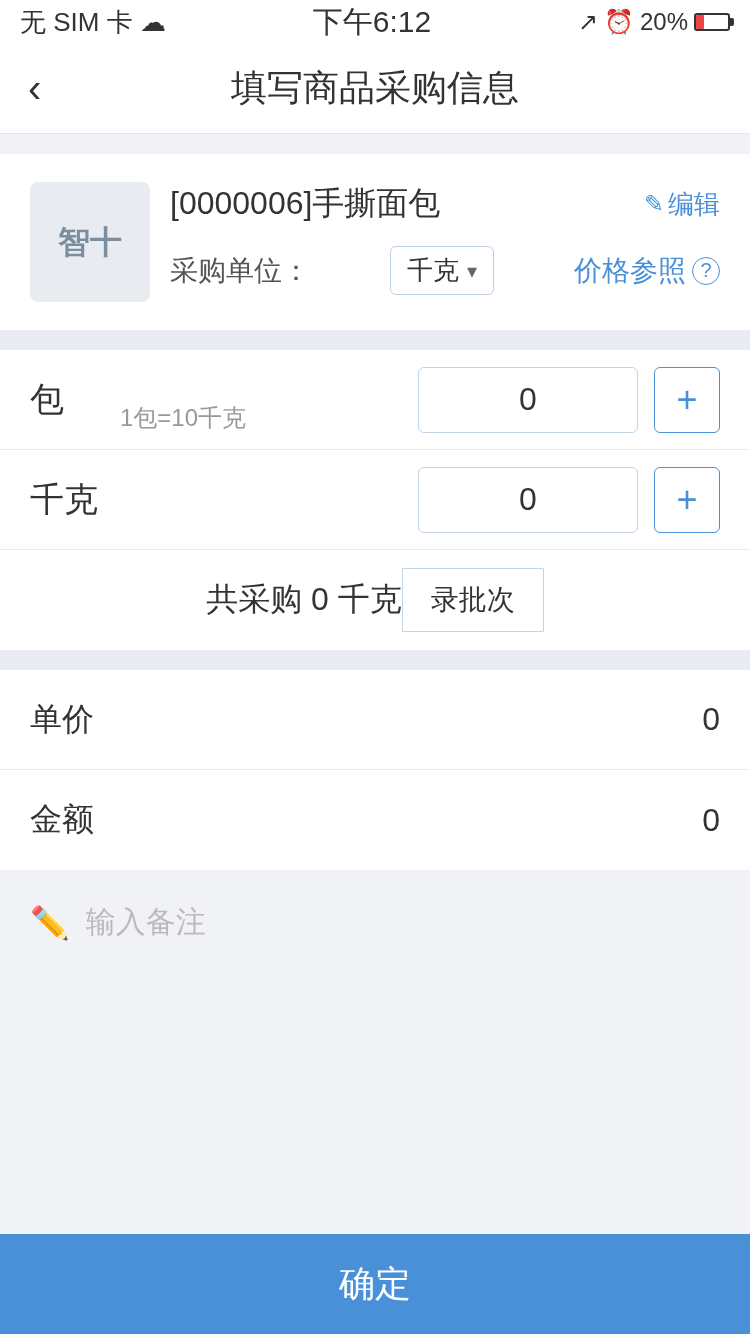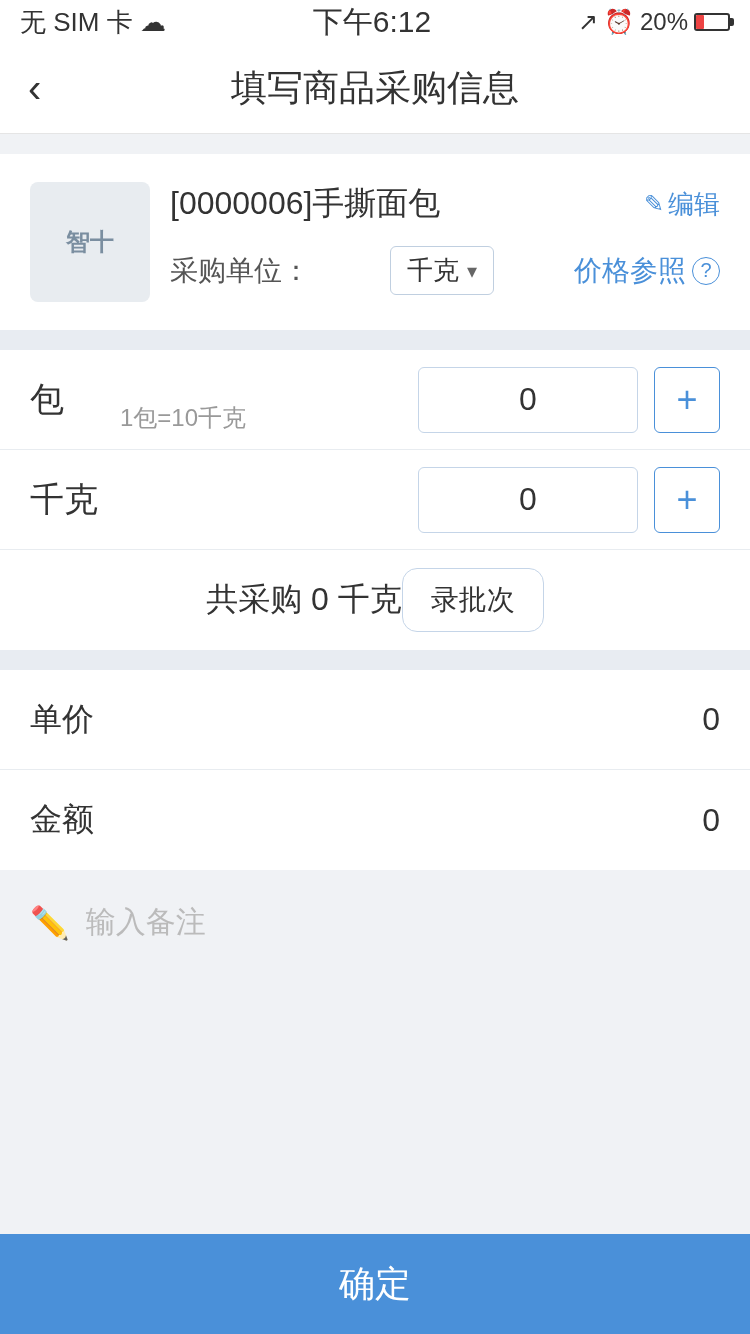--- a/index.html
+++ b/index.html
@@ -64,21 +64,21 @@
       width: 120px;
       height: 120px;
       background: #e8ecf0;
       border-radius: 8px;
       display: flex;
       align-items: center;
       justify-content: center;
       flex-shrink: 0;
     }
     .product-logo {
-      font-size: 24px;
+      font-size: 32px;
       color: #7a8ea0;
       font-weight: bold;
       text-align: left;
       line-height: 1;
     }
     .product-info {
       flex: 1;
     }
     .product-name-row {
       display: flex;
@@ -204,21 +204,21 @@
       padding: 0 30px;
       height: 100px;
       background: #fff;
     }
     .total-text {
       font-size: 32px;
       color: #333;
     }
     .batch-btn {
       border: 1px solid #c5d5e8;
-      border-radius: 15px;
+      border-radius: 1px;
       padding: 12px 28px;
       font-size: 28px;
       color: #333;
       background: #fff;
       cursor: pointer;
     }
 
     
     .price-section {
       background: #fff;

